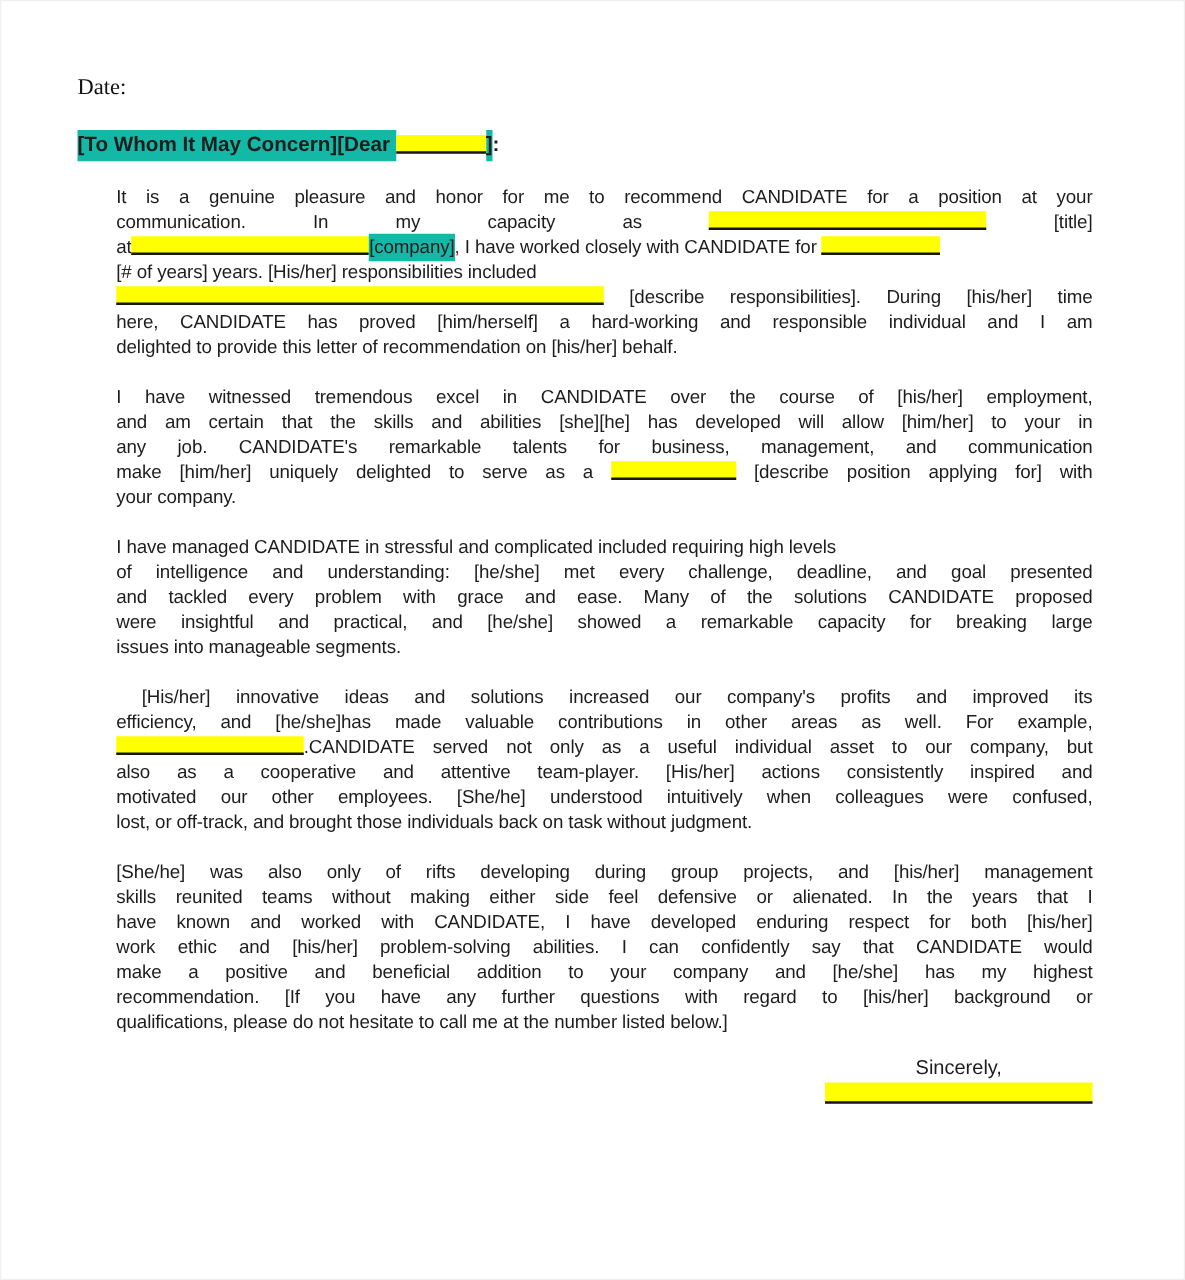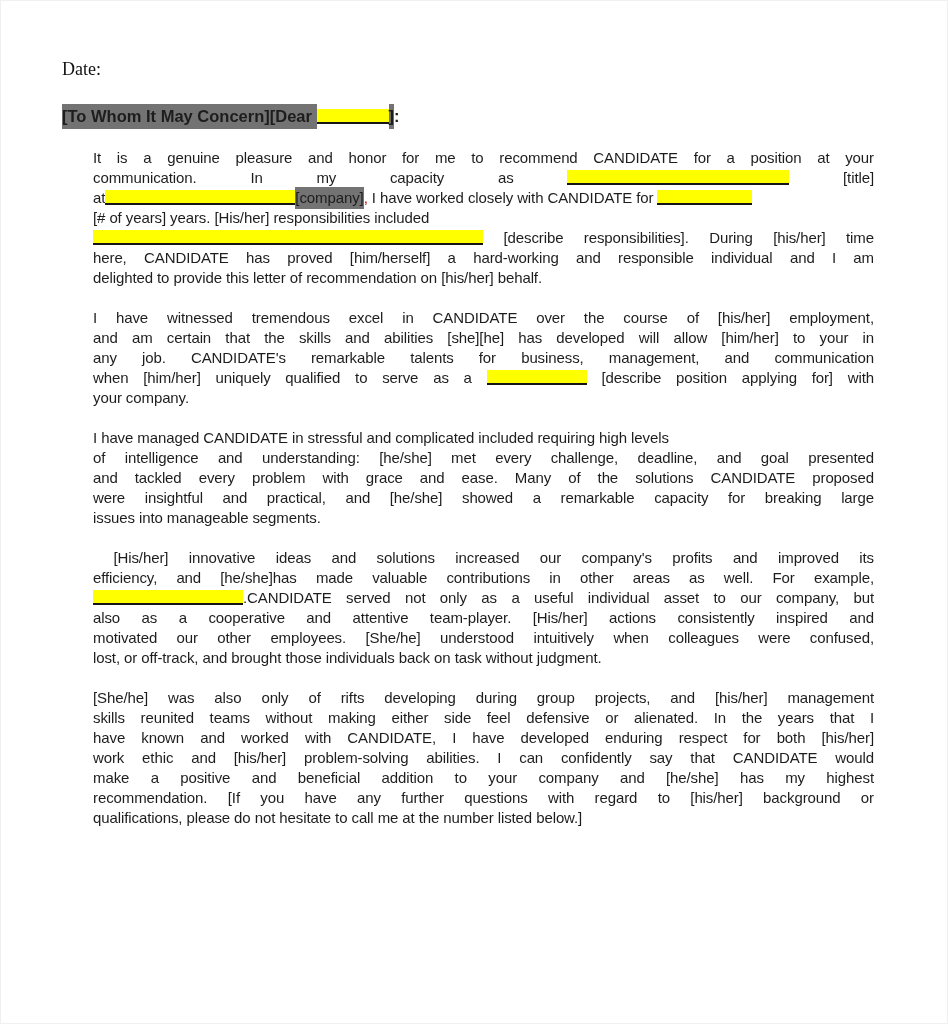--- a/index.html
+++ b/index.html
@@ -44,21 +44,21 @@
   .line {
     text-align: left;
     white-space: pre-wrap;
     margin-left: 31px;
   }
   .line.j {
     text-align: justify;
     text-align-last: justify;
   }
   .hl {
-    background: #737373;
+    background: #14b8a6;
     padding: 2px 0 3px;
   }
   .red { color: #c00000; }
   .blank {
     display: inline-block;
     box-sizing: border-box;
     background: #ffff00;
     border-bottom: 2px solid #161616;
     height: 15px;
     vertical-align: -2px;
@@ -94,21 +94,21 @@
         <div class="line"><span class="">at</span><span class="blank" style="width: 190px;"></span><span class="hl">[company]</span><span class="red">,</span><span class=""> I have worked closely with CANDIDATE for </span><span class="blank" style="width: 95px;"></span></div>
         <div class="line"><span class="">[# of years] years. [His/her] responsibilities included</span></div>
         <div class="line j"><span class="blank" style="width: 390px;"></span><span class=""> [describe responsibilities]. During [his/her] time</span></div>
         <div class="line j"><span class="">here, CANDIDATE has proved [him/herself] a hard-working and responsible individual and I am</span></div>
         <div class="line"><span class="">delighted to provide this letter of recommendation on [his/her] behalf.</span></div>
       </div>
       <div class="para">
         <div class="line j"><span class="">I have witnessed tremendous excel in CANDIDATE over the course of [his/her] employment,</span></div>
         <div class="line j"><span class="">and am certain that the skills and abilities [she][he] has developed will allow [him/her] to your in</span></div>
         <div class="line j"><span class="">any job. CANDIDATE's remarkable talents for business, management, and communication</span></div>
-        <div class="line j"><span class="">when [him/her] uniquely qualified to serve as a </span><span class="blank" style="width: 100px;"></span><span class=""> [describe position applying for] with</span></div>
+        <div class="line j"><span class="">make [him/her] uniquely delighted to serve as a </span><span class="blank" style="width: 100px;"></span><span class=""> [describe position applying for] with</span></div>
         <div class="line"><span class="">your company.</span></div>
       </div>
       <div class="para">
         <div class="line"><span class="">I have managed CANDIDATE in stressful and complicated included requiring high levels</span></div>
         <div class="line j"><span class="">of intelligence and understanding: [he/she] met every challenge, deadline, and goal presented</span></div>
         <div class="line j"><span class="">and tackled every problem with grace and ease. Many of the solutions CANDIDATE proposed</span></div>
         <div class="line j"><span class="">were insightful and practical, and [he/she] showed a remarkable capacity for breaking large</span></div>
         <div class="line"><span class="">issues into manageable segments.</span></div>
       </div>
       <div class="para">
@@ -122,13 +122,17 @@
       <div class="para">
         <div class="line j"><span class="">[She/he] was also only of rifts developing during group projects, and [his/her] management</span></div>
         <div class="line j"><span class="">skills reunited teams without making either side feel defensive or alienated. In the years that I</span></div>
         <div class="line j"><span class="">have known and worked with CANDIDATE, I have developed enduring respect for both [his/her]</span></div>
         <div class="line j"><span class="">work ethic and [his/her] problem-solving abilities. I can confidently say that CANDIDATE would</span></div>
         <div class="line j"><span class="">make a positive and beneficial addition to your company and [he/she] has my highest</span></div>
         <div class="line j"><span class="">recommendation. [If you have any further questions with regard to [his/her] background or</span></div>
         <div class="line"><span class="">qualifications, please do not hesitate to call me at the number listed below.]</span></div>
       </div>
     </div>
+  <div class="closing" style="width: 214px;">
+    <div class="sincerely">Sincerely,</div>
+    <div class="sig-blank" id="sigblank"></div>
+  </div>
 </div>
 
 </body></html>

